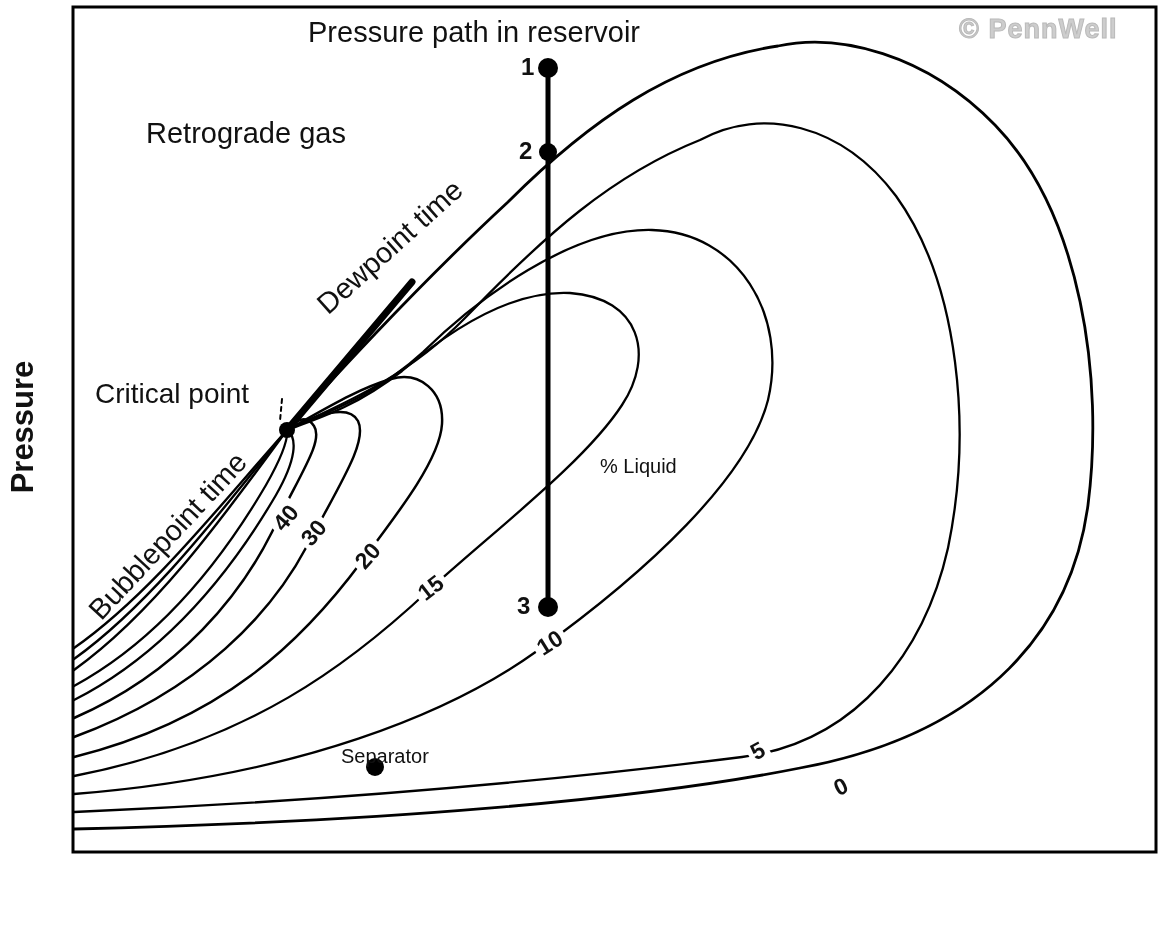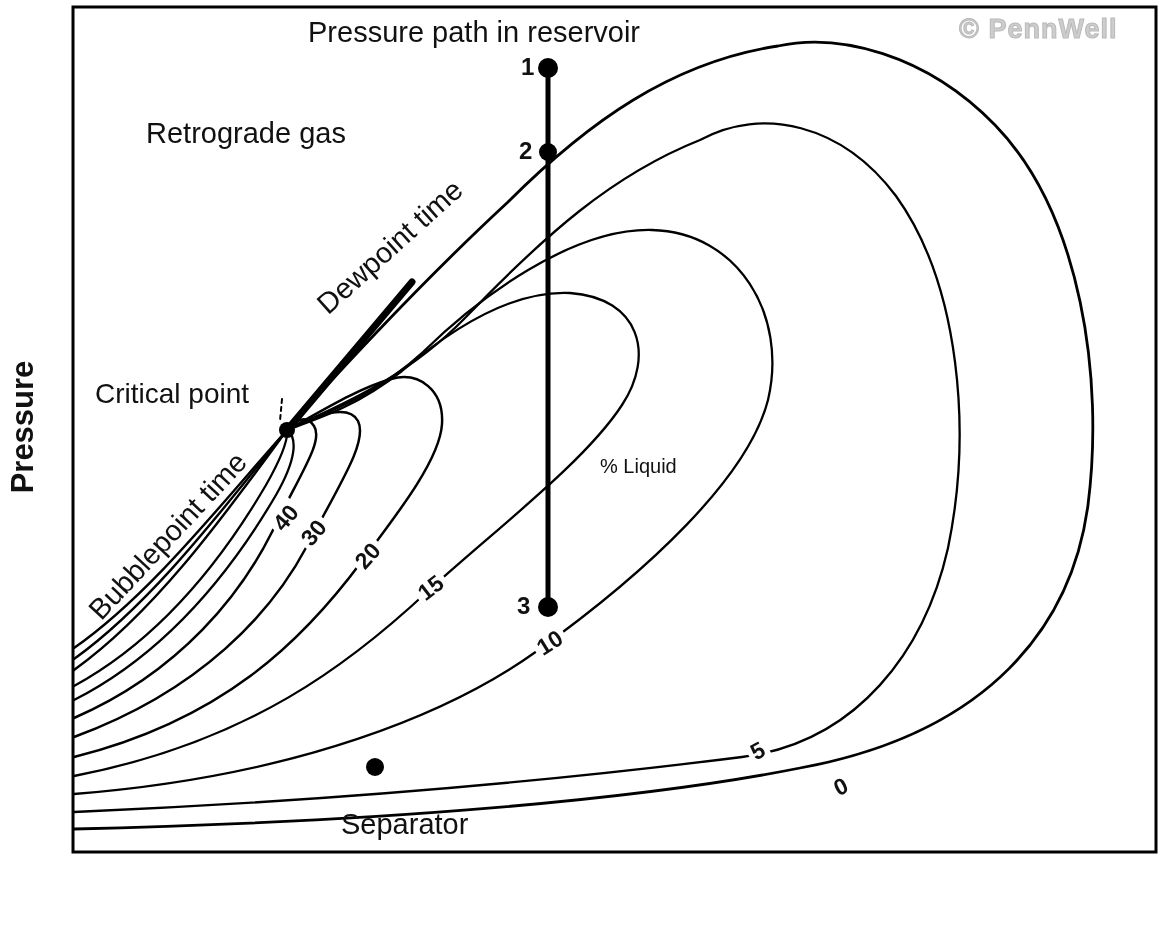--- a/index.html
+++ b/index.html
@@ -72,21 +72,21 @@
   <div class="lbl" style="left:308px;top:18px;font-size:29px;">Pressure path in reservoir</div>
 
   <div class="lbl" style="left:390px;top:247px;font-size:29px;transform:translate(-50%,-50%) rotate(-42deg);">Dewpoint time</div>
 
   <div class="lbl" style="left:168px;top:536px;font-size:29px;transform:translate(-50%,-50%) rotate(-47deg);">Bubblepoint time</div>
 
   <div class="lbl" style="left:95px;top:380px;font-size:28px;">Critical point</div>
 
   <div class="lbl" style="left:588px;top:456px;font-size:20px;margin-left:12px;">% Liquid</div>
 
-  <div class="lbl" style="left:341px;top:810px;font-size:29px;">Separator</div>
+  <div class="lbl" style="left:341px;top:746px;font-size:20px;">Separator</div>
 
   <div class="lbl copyright" style="left:948px;top:16px;margin-left:11px;">© PennWell</div>
 
   <div class="ptnum" style="left:521px;top:55px;">1</div>
   <div class="ptnum" style="left:519px;top:139px;">2</div>
   <div class="ptnum" style="left:517px;top:594px;">3</div>
 
   <div class="contour-num" style="left:286px;top:518px;transform:translate(-50%,-50%) rotate(-50deg);">40</div>
   <div class="contour-num" style="left:314px;top:533px;transform:translate(-50%,-50%) rotate(-50deg);">30</div>
   <div class="contour-num" style="left:368px;top:556px;transform:translate(-50%,-50%) rotate(-48deg);">20</div>

